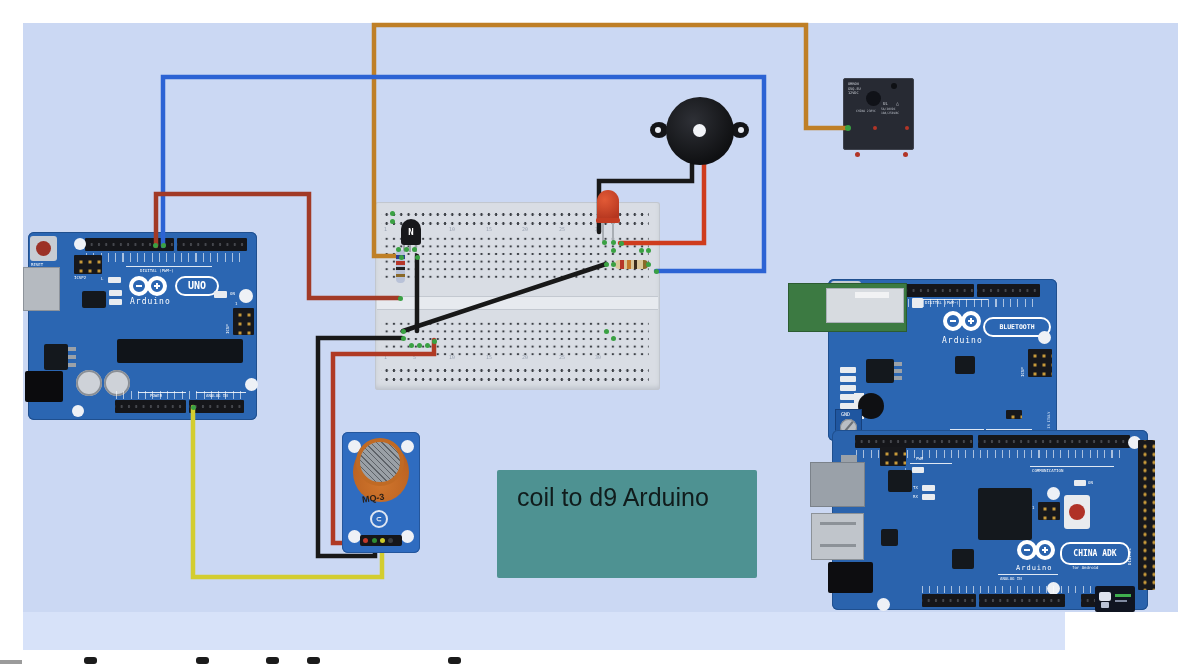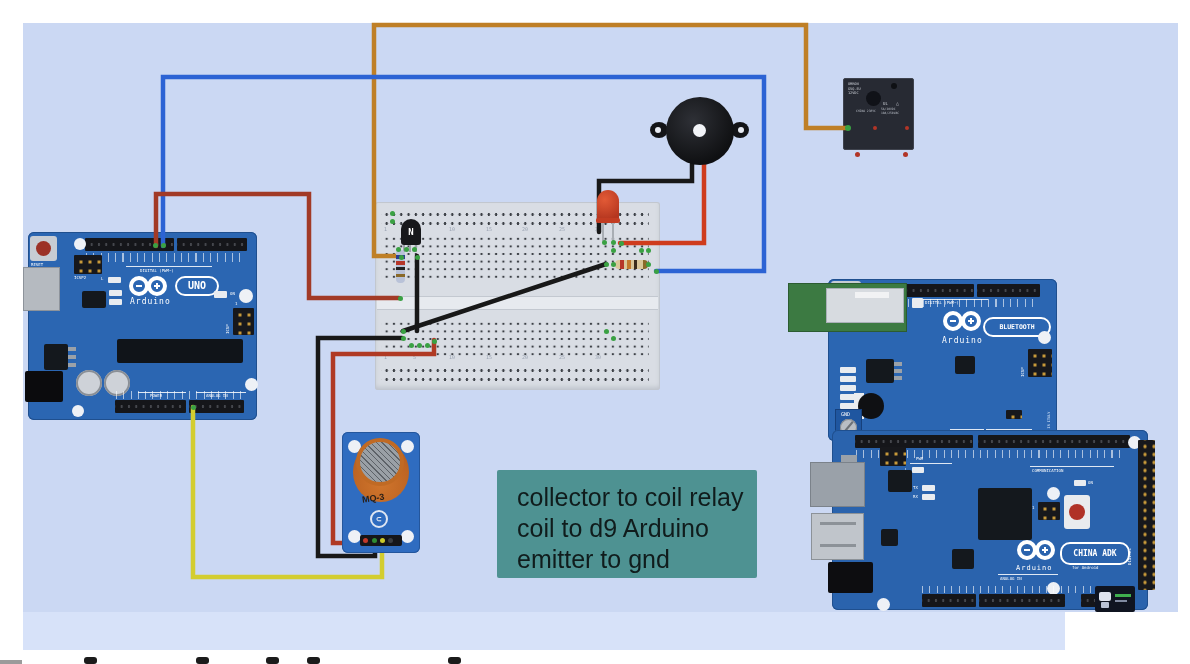--- a/index.html
+++ b/index.html
@@ -323,23 +323,21 @@
     <div class="abs" style="left:20px;top:60px;width:40px;height:12px;color:#2b2018;font:bold 9px 'Liberation Sans',sans-serif;transform:rotate(-8deg);">MQ-3</div>
     <div class="abs" style="left:28px;top:78px;width:18px;height:18px;border-radius:50%;border:2px solid #dfe6f2;box-sizing:border-box;color:#dfe6f2;font:bold 9px 'DejaVu Sans Mono',monospace;text-align:center;line-height:14px;">⊂</div>
     <div class="abs" style="left:18px;top:103px;width:42px;height:11px;background:#15161a;border-radius:2px;"></div>
     <div class="abs" style="left:21px;top:106px;width:5px;height:5px;border-radius:50%;background:#c0392b;"></div>
     <div class="abs" style="left:30px;top:106px;width:5px;height:5px;border-radius:50%;background:#2e8b33;"></div>
     <div class="abs" style="left:38px;top:106px;width:5px;height:5px;border-radius:50%;background:#c9c92c;"></div>
     <div class="abs" style="left:46px;top:106px;width:5px;height:5px;border-radius:50%;background:#3a3d42;"></div>
   </div>
 
   <div class="abs note">
-    <div>collector to coil relay</div>
     <div>coil to d9 Arduino</div>
-    <div>emitter to gnd</div>
   </div>
 
   <div class="abs" style="left:1095px;top:586px;width:40px;height:26px;background:#0f1420;border-radius:2px;">
     <div class="abs" style="left:4px;top:6px;width:12px;height:9px;background:#dfe4ee;border-radius:2px;"></div>
     <div class="abs" style="left:6px;top:16px;width:8px;height:6px;background:#b9c2d4;border-radius:1px;"></div>
     <div class="abs" style="left:20px;top:8px;width:16px;height:3px;background:#3fae4e;"></div>
     <div class="abs" style="left:20px;top:14px;width:12px;height:2px;background:#7f8aa0;"></div>
   </div>
 
   <div class="gdot" style="left:153px;top:243px;"></div>

